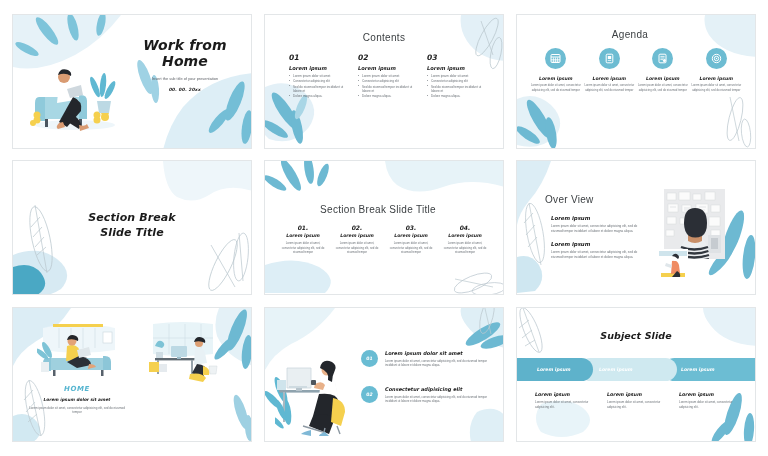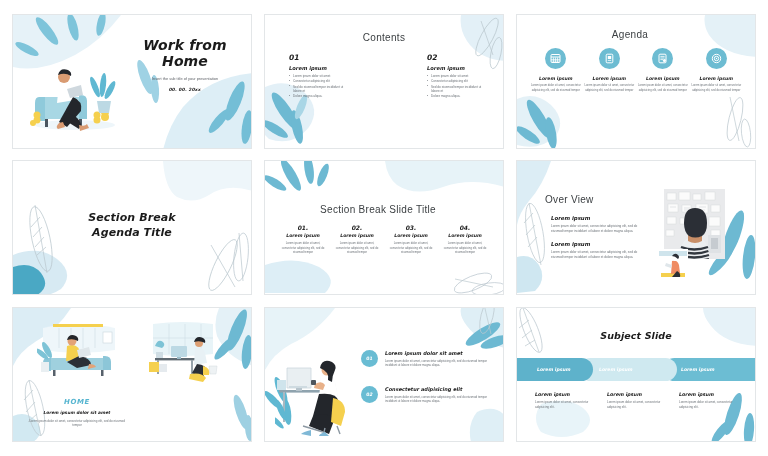--- a/index.html
+++ b/index.html
@@ -94,21 +94,21 @@
   .s6-title { position:absolute; top:33px; left:28px; }
   .s6-block { position:absolute; left:34px; width:92px; }
   .s6-b1 { top:54px; }
   .s6-b2 { top:80px; }
   .s6-block .lorem-h { font-size:5.4px; margin-bottom:3px; }
   .s6-photo { position:absolute; right:30px; top:28px; width:61px; height:70px; overflow:hidden; }
   .s6-illus { position:absolute; right:67px; top:88px; width:30px; height:30px; }
 
   
   .s7-half { position:absolute; top:77px; width:104px; text-align:center; }
-  .s7-l { left:12px;margin-top:13px; } .s7-r { right:12px; }
+  .s7-l { left:12px; } .s7-r { right:12px; }
   .s7-h { font-family:"DejaVu Sans",sans-serif; font-weight:bold; font-style:italic;
           font-size:7px; color:#56b5d0; letter-spacing:.6px; }
   .s7-sub { font-family:"DejaVu Sans",sans-serif; font-weight:bold; font-style:italic;
             font-size:4.3px; color:#1b1b1b; margin:4px 0 3.5px; }
   .s7-body { font-size:3px; color:#6b7177; line-height:1.5; }
 
   
   .s8-row { position:absolute; left:96px; right:12px; display:flex; gap:7px; align-items:flex-start; }
   .s8-r1 { top:42px; } .s8-r2 { top:78px; }
   .s8-circ { width:17px; height:17px; border-radius:50%; background:#69bcd3;
@@ -237,20 +237,30 @@
       <div class="s2-col">
         <div class="num">02</div>
         <div class="lorem-h">Lorem ipsum</div>
         <ul class="bullets">
           <li>Lorem ipsum dolor sit amet</li>
           <li>Consectetur adipisicing elit</li>
           <li>Sed do eiusmod tempor incididunt ut labore et</li>
           <li>Dolore magna aliqua.</li>
         </ul>
       </div>
+      <div class="s2-col">
+        <div class="num">03</div>
+        <div class="lorem-h">Lorem ipsum</div>
+        <ul class="bullets">
+          <li>Lorem ipsum dolor sit amet</li>
+          <li>Consectetur adipisicing elit</li>
+          <li>Sed do eiusmod tempor incididunt ut labore et</li>
+          <li>Dolore magna aliqua.</li>
+        </ul>
+      </div>
     </div>
   </div>
     </div>
 
   <div class="cell">
       <div class="slide">
     <svg class="dec" style="left:0;top:0;" width="240" height="135" viewBox="0 0 240 135">
       <path d="M188 0 L240 0 L240 42 Q206 40 192 20 Q186 10 188 0Z" fill="#e4f1f7"></path>
       <path d="M0 84 Q18 76 34 90 Q50 106 38 122 Q22 136 0 130 Z" fill="#e4f1f7"></path>
       <g fill="#6db9d2">
@@ -335,21 +345,21 @@
         <path d="M22 44 L34 112"></path>
         <path d="M27 56 L18 66 M29 66 L20 76 M31 76 L22 86 M33 86 L24 94"></path>
         <ellipse cx="210" cy="104" rx="8" ry="28" transform="rotate(26 210 104)"></ellipse>
         <path d="M198 84 L222 126"></path>
         <ellipse cx="228" cy="96" rx="7" ry="24" transform="rotate(6 228 96)"></ellipse>
         <path d="M226 72 L230 120"></path>
       </g>
     </svg>
     <div class="hand s4-title">
       <span>Section Break</span><br>
-      <span>Agenda Title</span>
+      <span>Slide Title</span>
     </div>
   </div>
     </div>
 
   <div class="cell">
       <div class="slide">
     <svg class="dec" style="left:0;top:0;" width="240" height="135" viewBox="0 0 240 135">
       <path d="M120 0 L240 0 L240 26 Q206 16 178 26 Q150 36 132 24 Q122 16 120 0Z" fill="#e7f3f8"></path>
       <path d="M0 104 Q30 94 54 106 Q74 118 60 132 L0 132 Z" fill="#ddeef6"></path>
       <g fill="#6db9d2">

